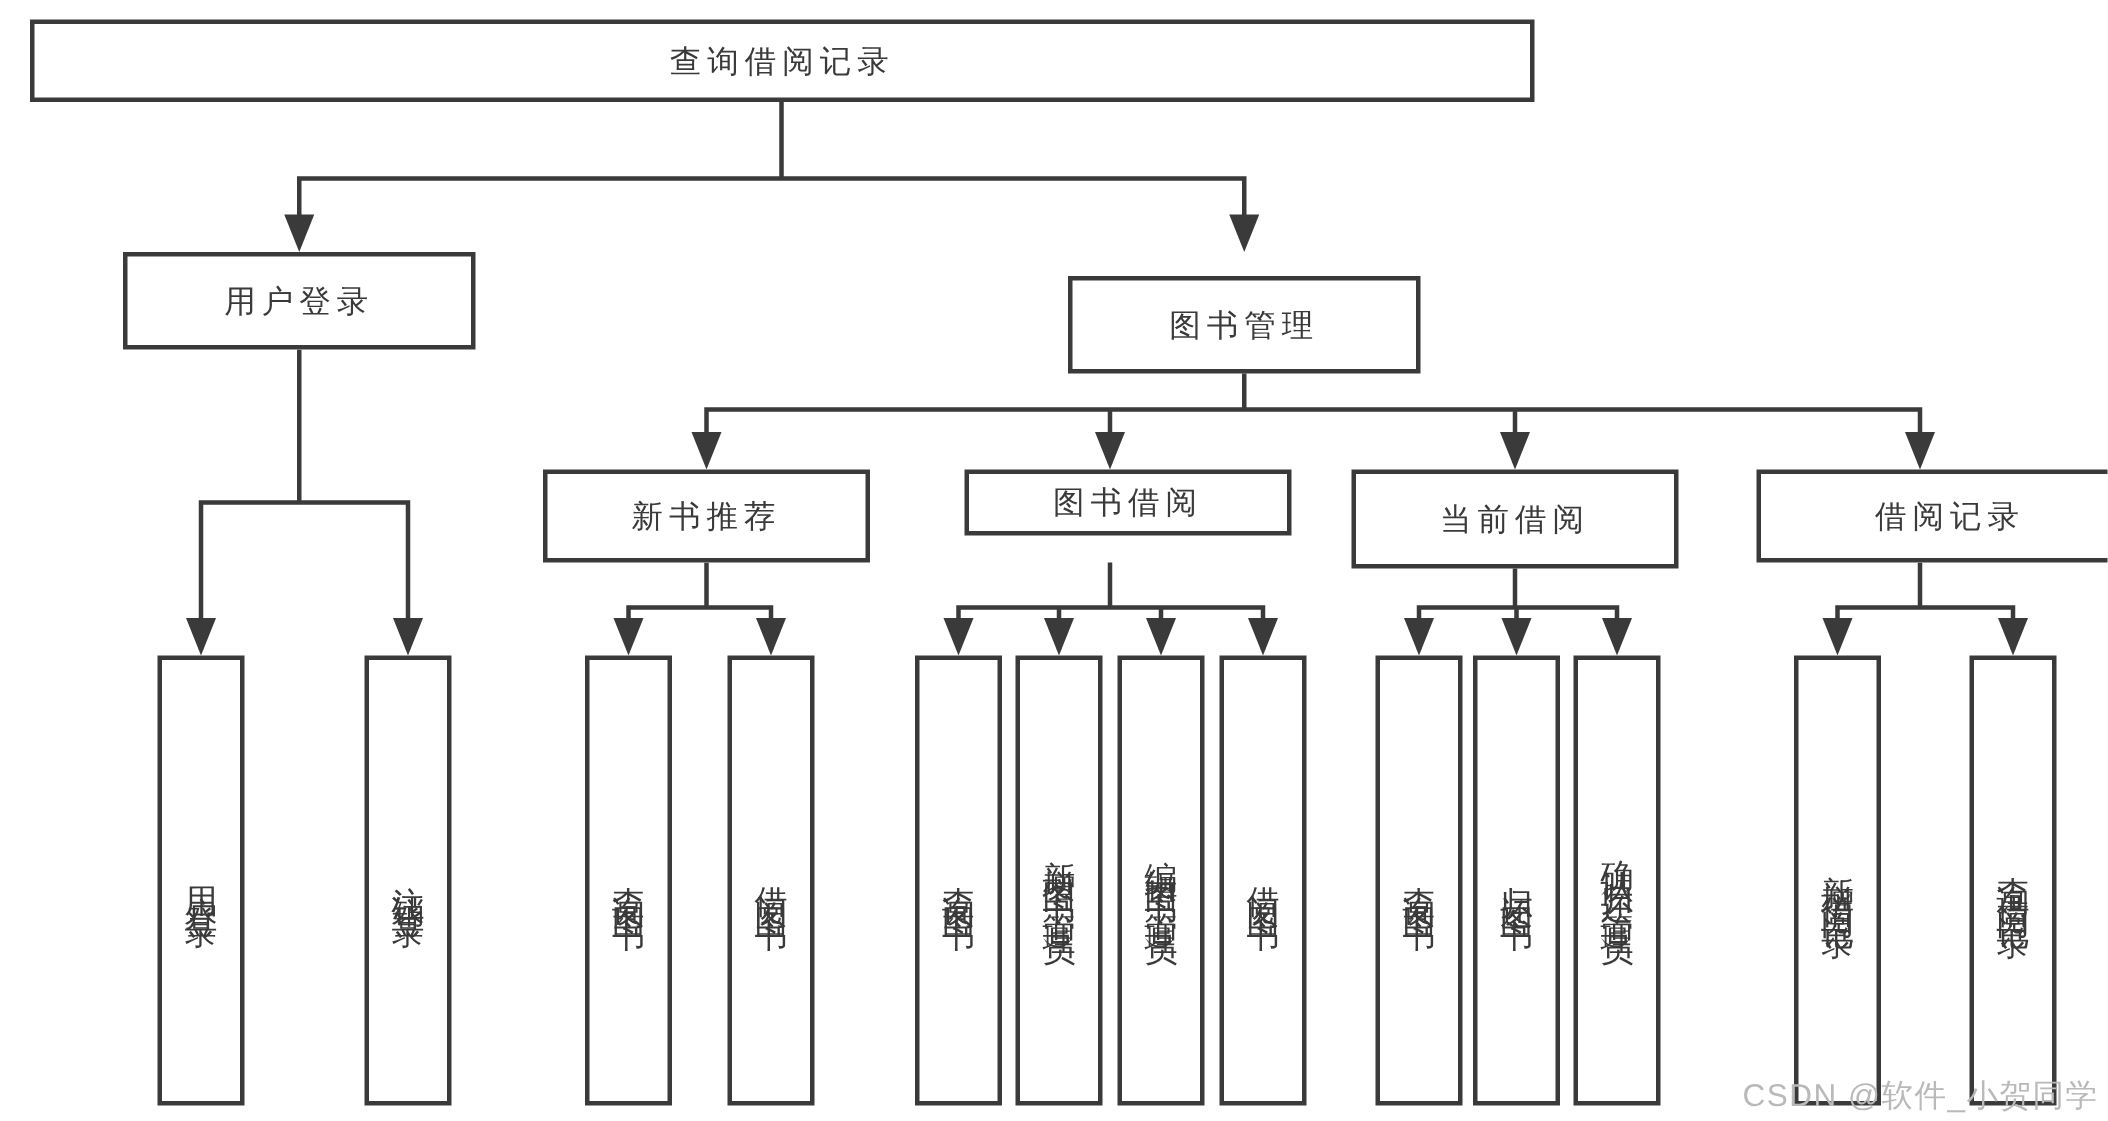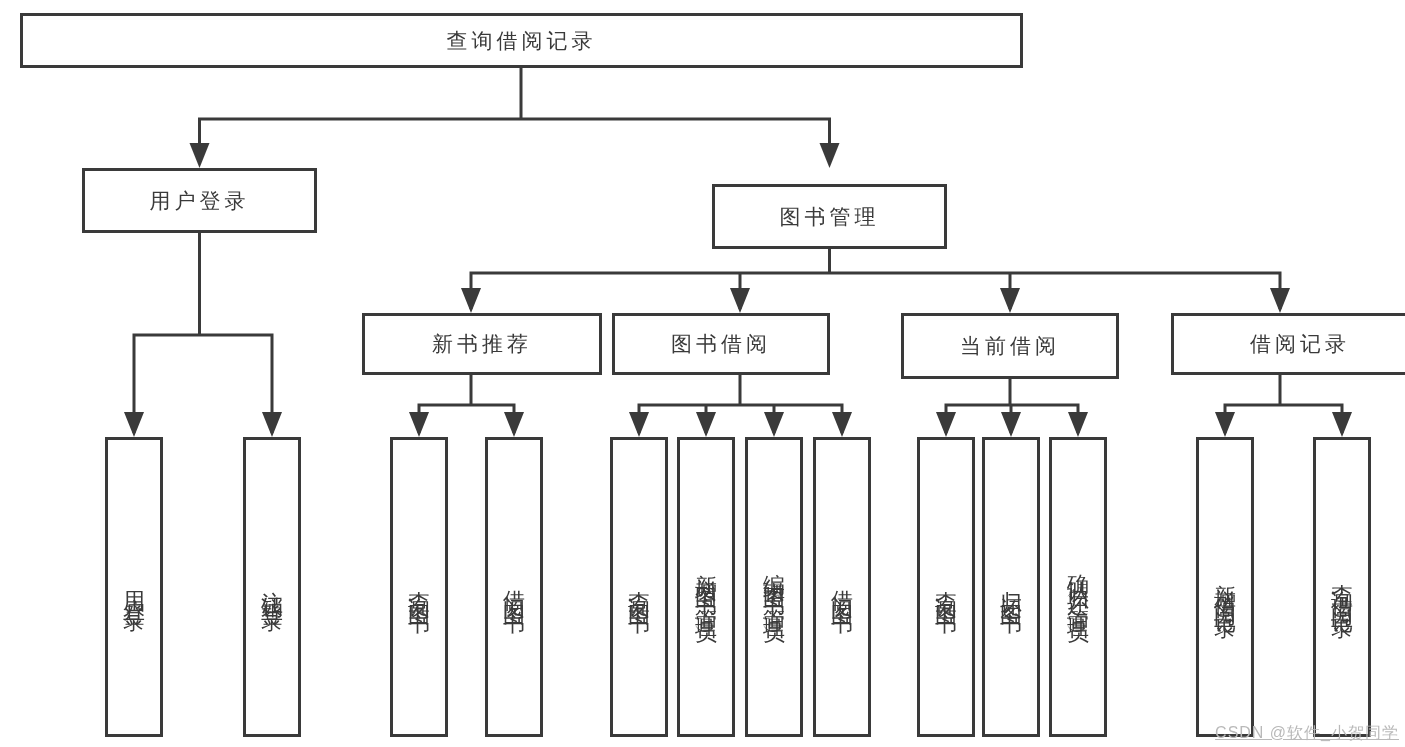--- a/index.html
+++ b/index.html
@@ -26,25 +26,24 @@
   .box.v .t{
     writing-mode:vertical-rl;
     text-orientation:mixed;
     font-size:22px;
     letter-spacing:7px;
     line-height:1;
   }
   .watermark{
     position:absolute;
     right:6px;bottom:3px;
-    font-size:16px;
+    font-size:21px;
     color:#b9b9b9;
     letter-spacing:1px;
     white-space:nowrap;
-    text-decoration:underline;
   }
 </style>
 </head>
 <body>
 
 <div class="diagram">
 
   <svg class="connectors" width="1405" height="747" viewBox="0 0 1405 747">
     <g stroke="#3a3a3a" stroke-width="3" fill="none">
 
@@ -89,24 +88,24 @@
     <span class="t">查询借阅记录</span>
   </div>
 
   <div class="box h" style="left:82px;top:168px;width:235px;height:65px">
     <span class="t">用户登录</span>
   </div>
   <div class="box h" style="left:712px;top:184px;width:235px;height:65px">
     <span class="t">图书管理</span>
   </div>
 
-  <div class="box h" style="left:362px;top:313px;width:240px;height:62px">
+  <div class="box h" style="left:362px;top:313px;width:218px;height:62px">
     <span class="t">新书推荐</span>
   </div>
-  <div class="box h" style="left:612px;top:313px;width:218px;height:62px">
+  <div class="box h" style="left:643px;top:313px;width:218px;height:44px">
     <span class="t">图书借阅</span>
   </div>
   <div class="box h" style="left:901px;top:313px;width:218px;height:66px">
     <span class="t">当前借阅</span>
   </div>
   <div class="box h" style="left:1171px;top:313px;width:258px;height:62px">
     <span class="t">借阅记录</span>
   </div>
 
   <div class="box v" style="left:105px;top:437px;width:58px;height:300px">

